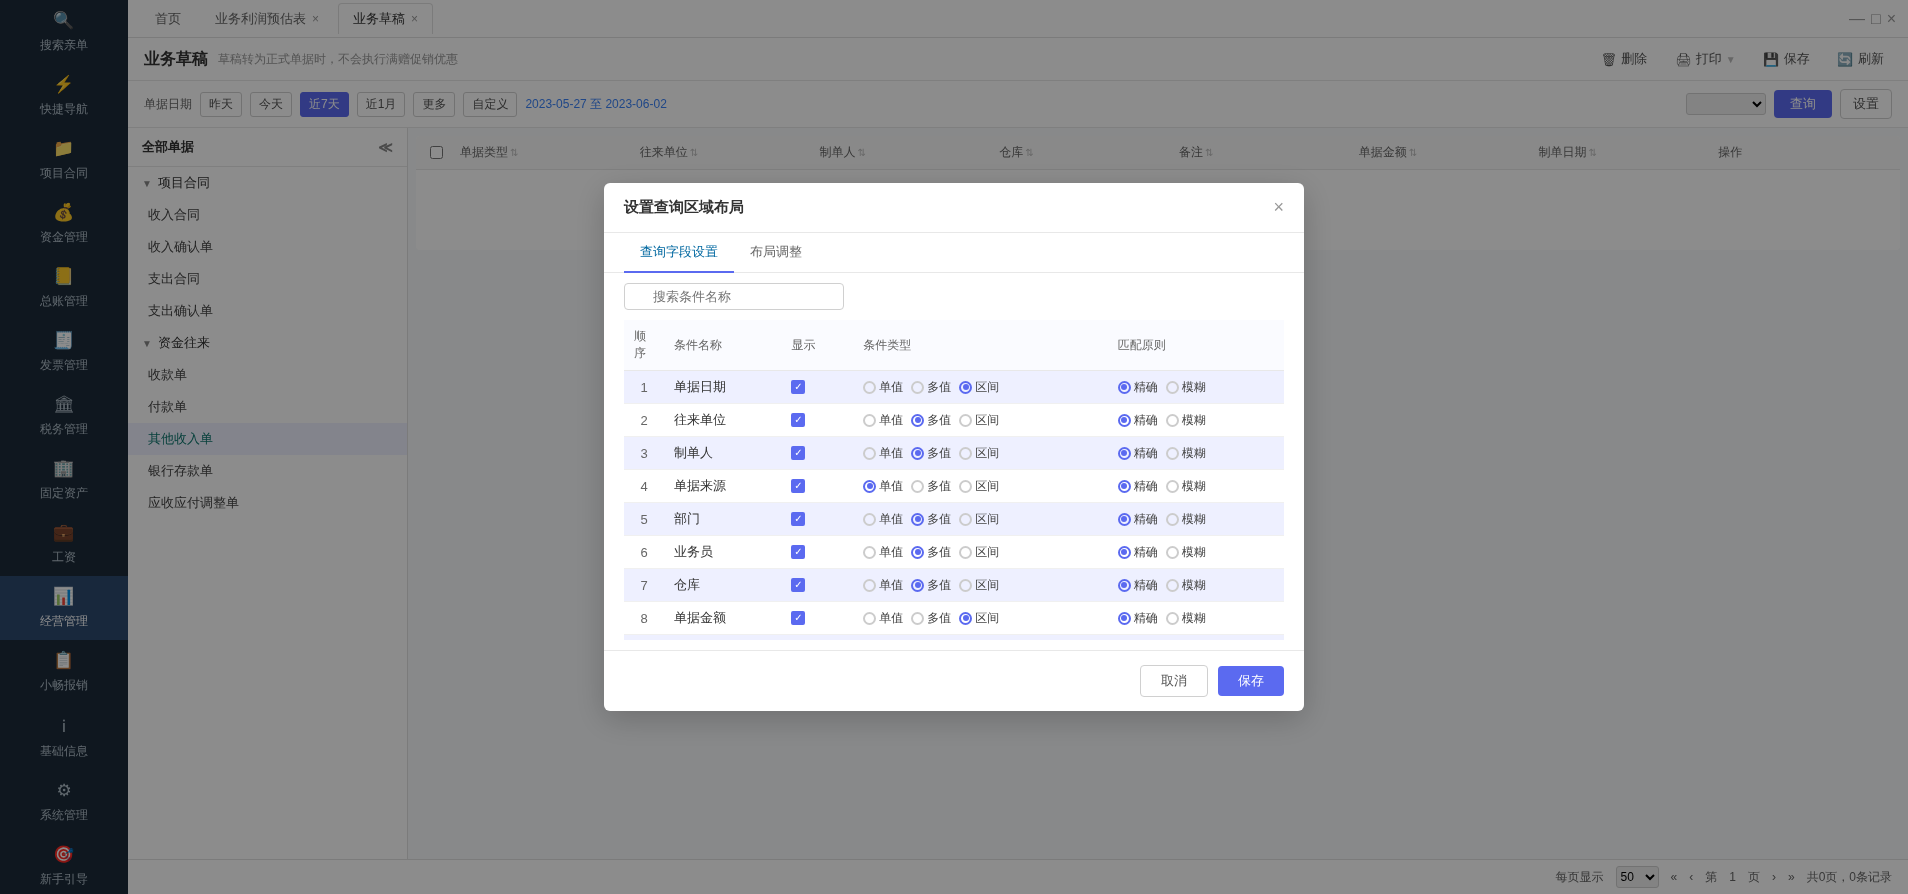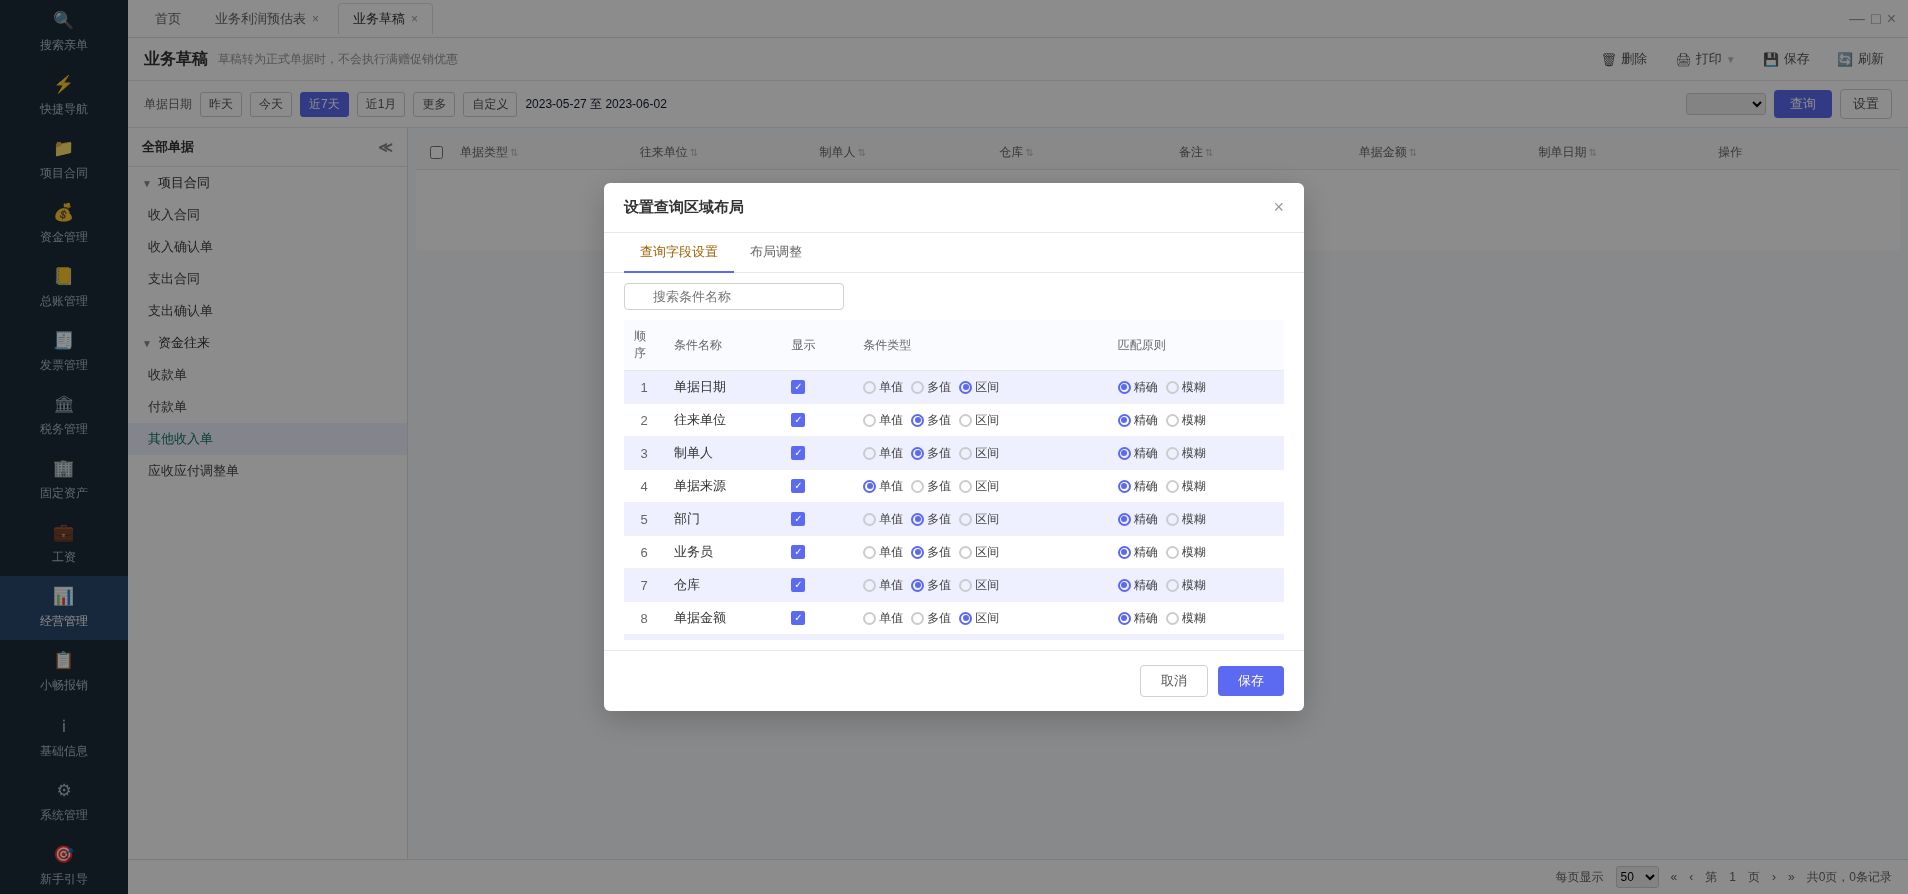--- a/index.html
+++ b/index.html
@@ -26,21 +26,21 @@
     .page-header { background: #fff; padding: 8px 16px; border-bottom: 1px solid #e8e8e8; display: flex; align-items: center; gap: 10px; }
     .page-title { font-size: 16px; font-weight: 600; color: #333; }
     .page-subtitle { font-size: 12px; color: #999; }
     .toolbar-btn { display: flex; align-items: center; gap: 4px; font-size: 13px; color: #555; cursor: pointer; padding: 4px 8px; border-radius: 3px; }
 
     
     .filter-bar { background: #fff; padding: 8px 16px; border-bottom: 1px solid #e8e8e8; display: flex; align-items: center; gap: 8px; flex-wrap: wrap; }
     .filter-label { font-size: 12px; color: #666; }
     .filter-btn { font-size: 12px; padding: 3px 8px; border: 1px solid #d0d0d0; border-radius: 3px; cursor: pointer; background: #fff; color: #555; }
     .filter-btn.active { background: #5b6af0; color: #fff; border-color: #5b6af0; }
-    .filter-date { font-size: 12px; color: #0f172a; }
+    .filter-date { font-size: 12px; color: #3b82f6; }
     .query-btn { background: #5b6af0; color: #fff; padding: 5px 16px; border: none; border-radius: 4px; cursor: pointer; font-size: 13px; margin-left: auto; }
     .set-btn { background: #fff; color: #555; padding: 5px 12px; border: 1px solid #d0d0d0; border-radius: 4px; cursor: pointer; font-size: 13px; }
 
     
     .content-area { display: flex; flex: 1; overflow: hidden; }
 
     
     .left-panel { width: 280px; background: #fff; border-right: 1px solid #e0e0e0; overflow-y: auto; flex-shrink: 0; }
     .left-panel-header { padding: 10px 14px; font-weight: 600; font-size: 13px; border-bottom: 1px solid #e8e8e8; display: flex; align-items: center; justify-content: space-between; }
     .collapse-btn { cursor: pointer; color: #888; font-size: 14px; }
@@ -64,21 +64,21 @@
 
     
     .modal-overlay { position: fixed; inset: 0; background: rgba(0,0,0,0.45); z-index: 1000; display: flex; align-items: center; justify-content: center; }
     .modal { background: #fff; border-radius: 6px; width: 700px; max-height: 680px; display: flex; flex-direction: column; box-shadow: 0 8px 32px rgba(0,0,0,0.2); }
     .modal-header { padding: 14px 20px; border-bottom: 1px solid #e8e8e8; display: flex; align-items: center; justify-content: space-between; }
     .modal-title { font-size: 15px; font-weight: 600; color: #333; }
     .modal-close { font-size: 18px; color: #999; cursor: pointer; background: none; border: none; }
 
     .modal-tabs { display: flex; padding: 0 20px; border-bottom: 1px solid #e8e8e8; gap: 0; }
     .modal-tab { padding: 10px 16px; font-size: 13px; cursor: pointer; color: #666; border-bottom: 2px solid transparent; margin-bottom: -1px; }
-    .modal-tab.active { color: #a16207; border-bottom-color: #5b6af0; font-weight: 500; }
+    .modal-tab.active { color: #0369a1; border-bottom-color: #5b6af0; font-weight: 500; }
 
     .modal-search { padding: 10px 20px; }
     .modal-search-input { width: 220px; border: 1px solid #d0d0d0; border-radius: 4px; padding: 5px 10px 5px 28px; font-size: 13px; outline: none; position: relative; color: #555; }
     .search-wrap { position: relative; display: inline-block; }
     .search-icon-inner { position: absolute; left: 8px; top: 50%; transform: translateY(-50%); color: #bbb; font-size: 13px; pointer-events: none; }
 
     .modal-body { flex: 1; overflow-y: auto; padding: 0 20px 10px; }
 
     
     .modal-table { width: 100%; border-collapse: collapse; }
@@ -264,20 +264,23 @@
           <span>资金往来</span>
         </div>
         <div class="tree-item">
           <span>收款单</span>
         </div>
         <div class="tree-item">
           <span>付款单</span>
         </div>
         <div class="tree-item active">
           <span>其他收入单</span>
+        </div>
+        <div class="tree-item">
+          <span>银行存款单</span>
         </div>
         <div class="tree-item">
           <span>应收应付调整单</span>
         </div>
       </div>
 
       <div class="table-area">
         <div class="table-container">
           <div class="table-header">
             <div class="th-cell" style="min-width:30px; max-width:30px;">

